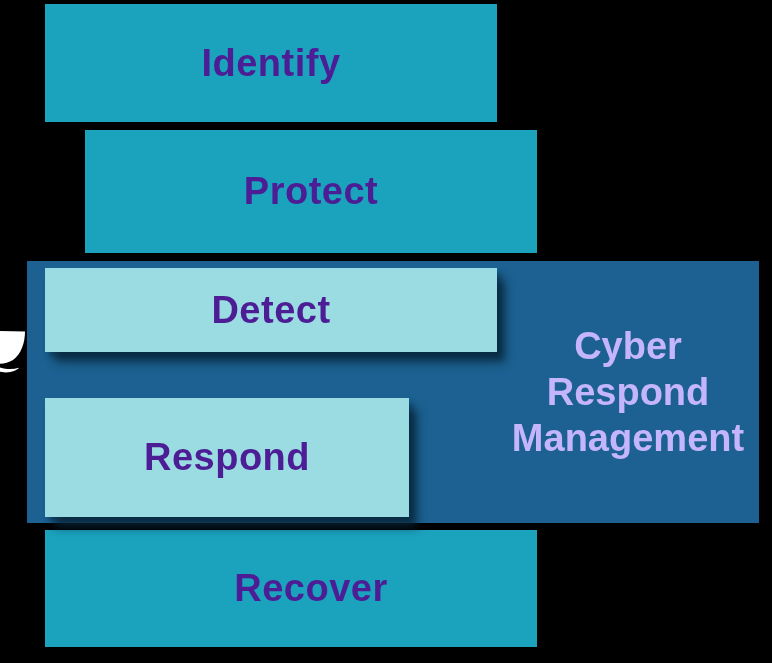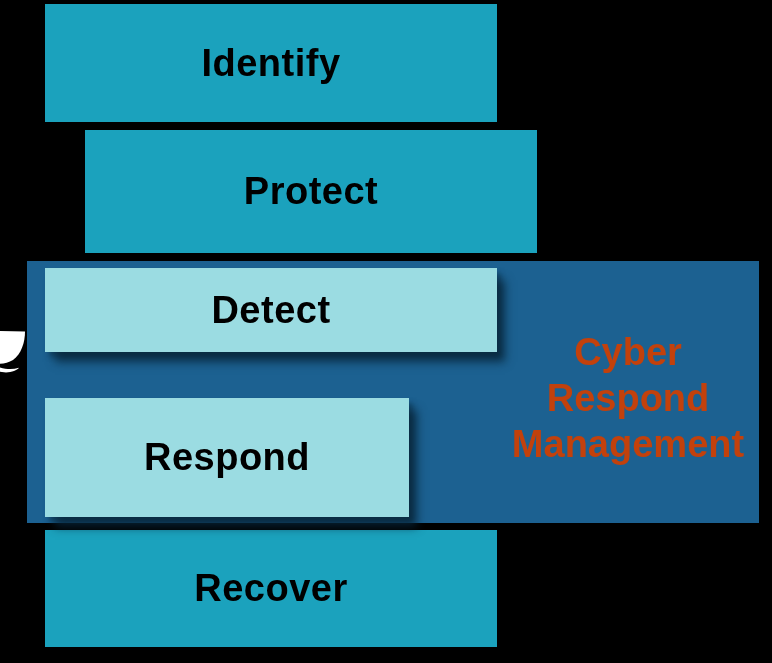--- a/index.html
+++ b/index.html
@@ -13,55 +13,55 @@
     height: 663px;
     background: #000;
     overflow: hidden;
     font-family: "Liberation Sans", sans-serif;
   }
   .stage-box {
     position: absolute;
     display: flex;
     align-items: center;
     justify-content: center;
-    color: #000000;
+    color: #4c1d95;
     font-weight: 700;
     font-size: 38px;
     letter-spacing: 0.5px;
   }
   .teal {
     background: #1BA2BD;
   }
   .light-cyan {
     background: #9BDCE2;
     box-shadow: 9px 11px 9px -1px rgba(7, 38, 58, 0.80),
                 4px 5px 5px rgba(7, 38, 58, 0.45);
     z-index: 2;
   }
   #box-identify { left: 45px; top: 4px;   width: 452px; height: 118px; }
   #box-protect  { left: 45px; top: 130px; width: 452px; height: 123px; margin-left: 40px; }
   #box-detect   { left: 45px; top: 268px; width: 452px; height: 84px; }
   #box-respond  { left: 45px; top: 398px; width: 364px; height: 119px; }
-  #box-recover  { left: 45px; top: 530px; width: 452px; height: 117px; }
+  #box-recover  { left: 45px; top: 530px; width: 452px; height: 117px; padding-left: 40px; }
   .group-box {
     position: absolute;
     left: 27px; top: 261px;
     width: 732px; height: 262px;
     background: #1C6191;
     z-index: 1;
   }
   .group-label {
     position: absolute;
-    left: 497px; top: 267px;
+    left: 497px; top: 261px;
     width: 262px; height: 262px;
     display: flex;
     flex-direction: column;
     align-items: center;
     justify-content: center;
-    color: #c2410c;
+    color: #c4b5fd;
     font-weight: 700;
     font-size: 38px;
     line-height: 46px;
     text-align: center;
     z-index: 3;
   }
   .clipped-glyph {
     position: absolute;
     left: 0; top: 329px;
     z-index: 4;

